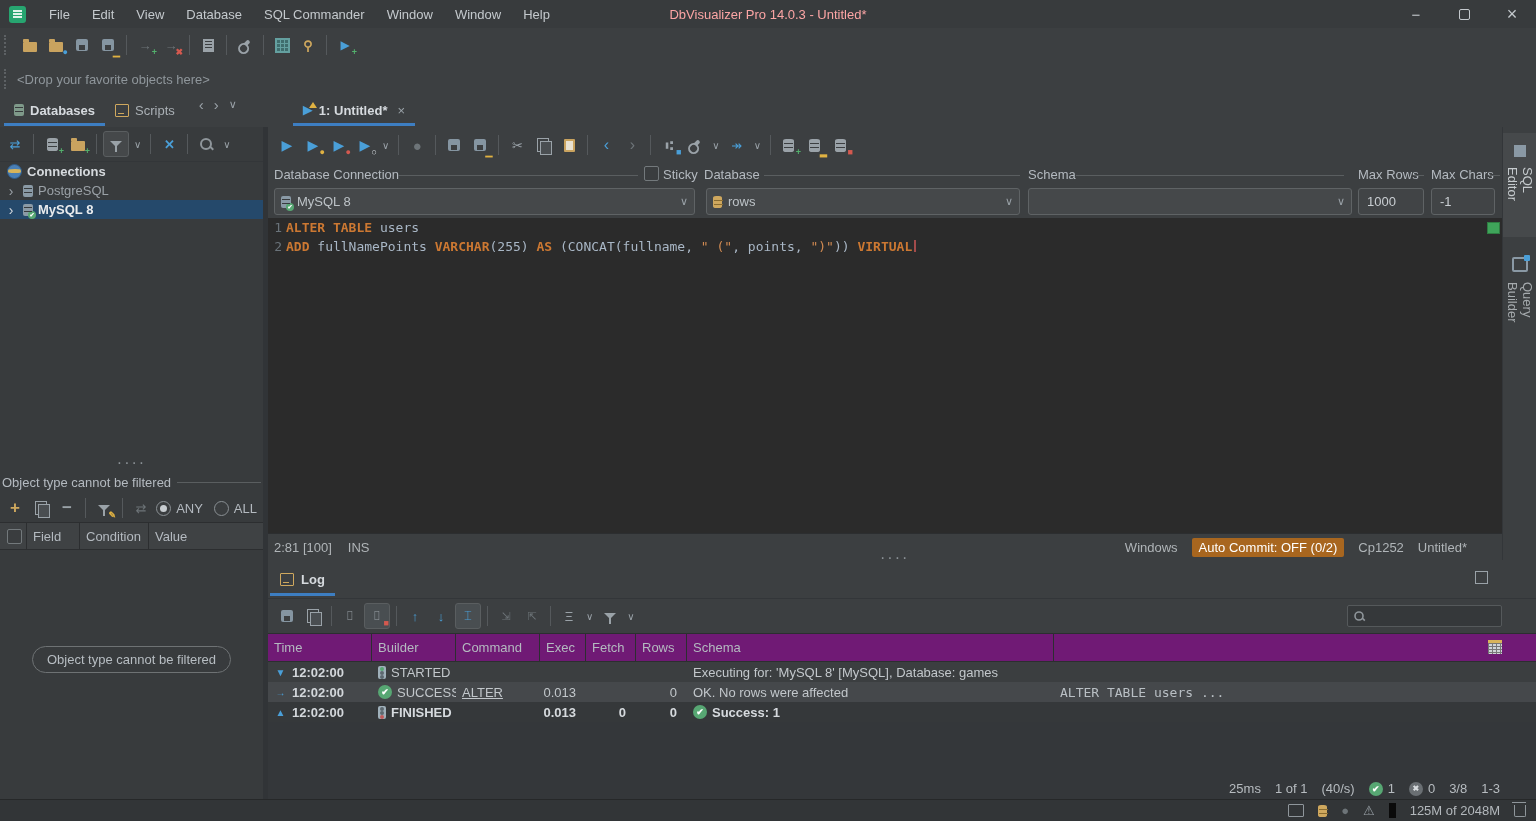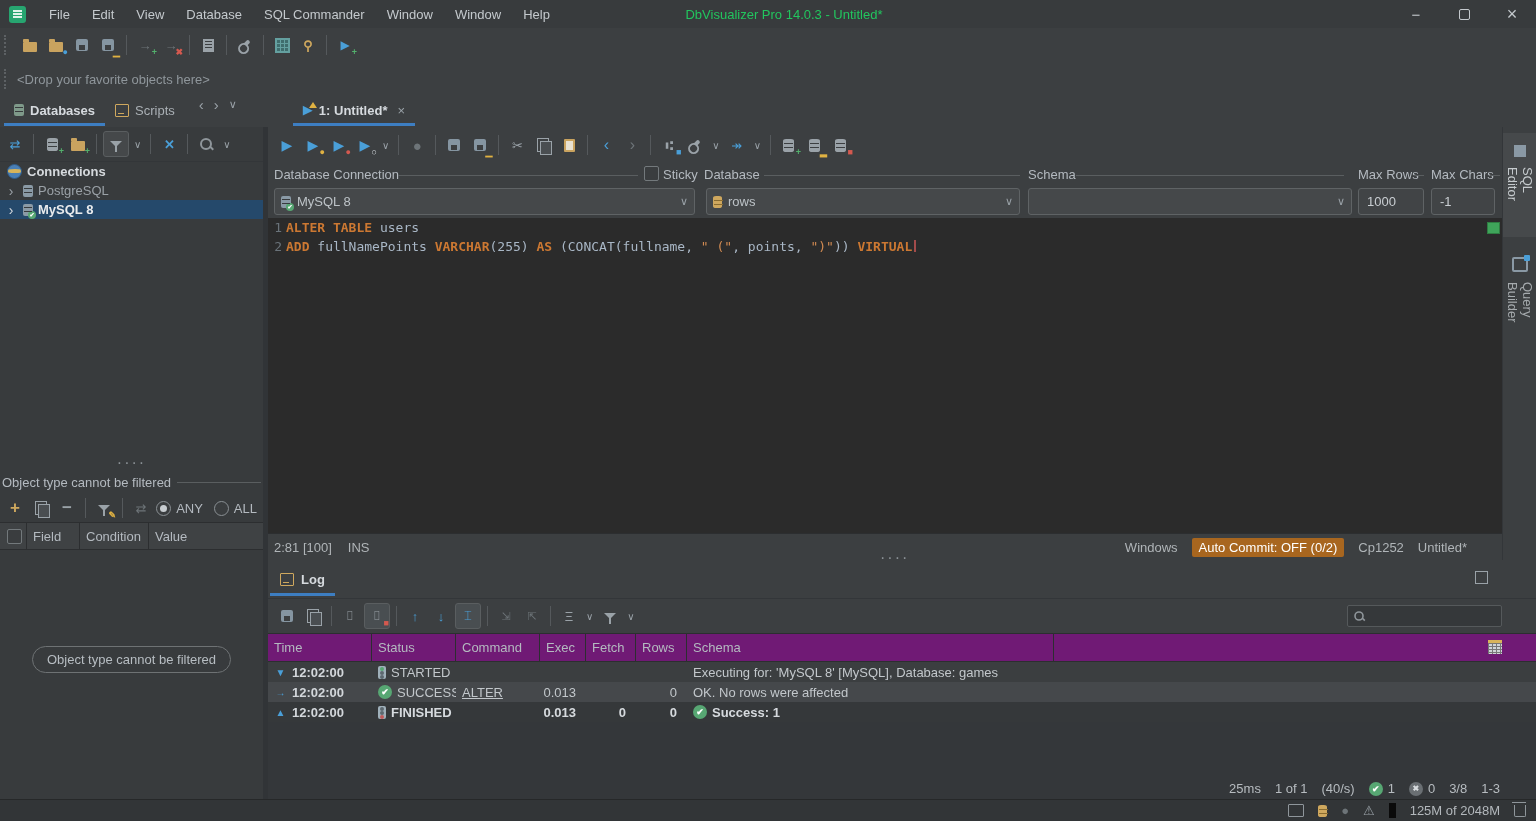--- a/index.html
+++ b/index.html
@@ -9,21 +9,21 @@
   .flex{display:flex;align-items:center;}
   .sep{width:1px;height:20px;background:#55595c;margin:0 5px;}
   .drag-dots{width:4px;height:20px;border-left:2px dotted #5d6164;margin:0 7px 0 4px;}
 
   
   .titlebar{top:0;left:0;right:0;height:28px;background:#383b3d;display:flex;align-items:center;}
   .app-icon{width:17px;height:17px;border-radius:3px;background:#27a570;margin:0 12px 0 9px;position:relative;}
   .app-icon::after{content:"";position:absolute;left:4px;top:4px;width:9px;height:2px;background:#dff3e9;
        box-shadow:0 3px 0 #dff3e9,0 6px 0 #dff3e9;}
   .menu-item{padding:0 11px;color:#c4c9cd;cursor:default;text-align:right;}
-  .title-text{position:absolute;left:50%;transform:translateX(-50%);color:#22c55e;margin-left:16px;}
+  .title-text{position:absolute;left:50%;transform:translateX(-50%);color:#fca5a5;}
   .win-controls{margin-left:auto;display:flex;height:28px;}
   .win-btn{width:48px;height:28px;display:flex;align-items:center;justify-content:center;color:#c4c9cd;font-size:15px;}
   .restore-box{width:9px;height:9px;border:1px solid #c4c9cd;border-radius:2px;}
 
   
   .main-toolbar{top:28px;left:0;right:0;height:34px;background:#3c3f41;display:flex;align-items:center;border-bottom:1px solid #333639;}
   .fav-bar{top:62px;left:0;right:0;height:34px;background:#3c3f41;display:flex;align-items:center;border-bottom:1px solid #333639;}
   .fav-text{color:#8f969b;}
   .tb{width:24px;height:24px;display:flex;align-items:center;justify-content:center;margin:0 1px;border-radius:3px;position:relative;}
   .glyph-blue{color:#4a9fd8;} .glyph-gray{color:#9aa2a8;} .glyph-dim{color:#6d7478;} .glyph-tan{color:#cfa85e;}
@@ -575,21 +575,21 @@
       <div class="search-box">
         <div class="i-mag" style="transform:scale(.8);"></div>
       </div>
     </div>
 
     <div class="log-grid lg-h">
       <div class="lg-hcell">
           <span>Time</span>
         </div>
       <div class="lg-hcell">
-          <span>Status</span>
+          <span>Builder</span>
         </div>
       <div class="lg-hcell">
           <span>Command</span>
         </div>
       <div class="lg-hcell">
           <span>Exec</span>
         </div>
       <div class="lg-hcell">
           <span>Fetch</span>
         </div>
@@ -639,20 +639,23 @@
         </div>
       <div class="lg-cell num">
           <span>0.013</span>
         </div>
       <div class="lg-cell num"></div>
       <div class="lg-cell num">
           <span>0</span>
         </div>
       <div class="lg-cell">
           <span>OK. No rows were affected</span>
+        </div>
+      <div class="lg-cell">
+          <span class="sqlcmd">ALTER TABLE users ...</span>
         </div>
     </div>
 
     <div class="log-grid lg-row r2">
       <div class="lg-cell">
           <span class="arrow-ic">▲</span>
           <span class="time-txt">12:02:00</span>
         </div>
       <div class="lg-cell">
           <span class="i-traffic finished">

